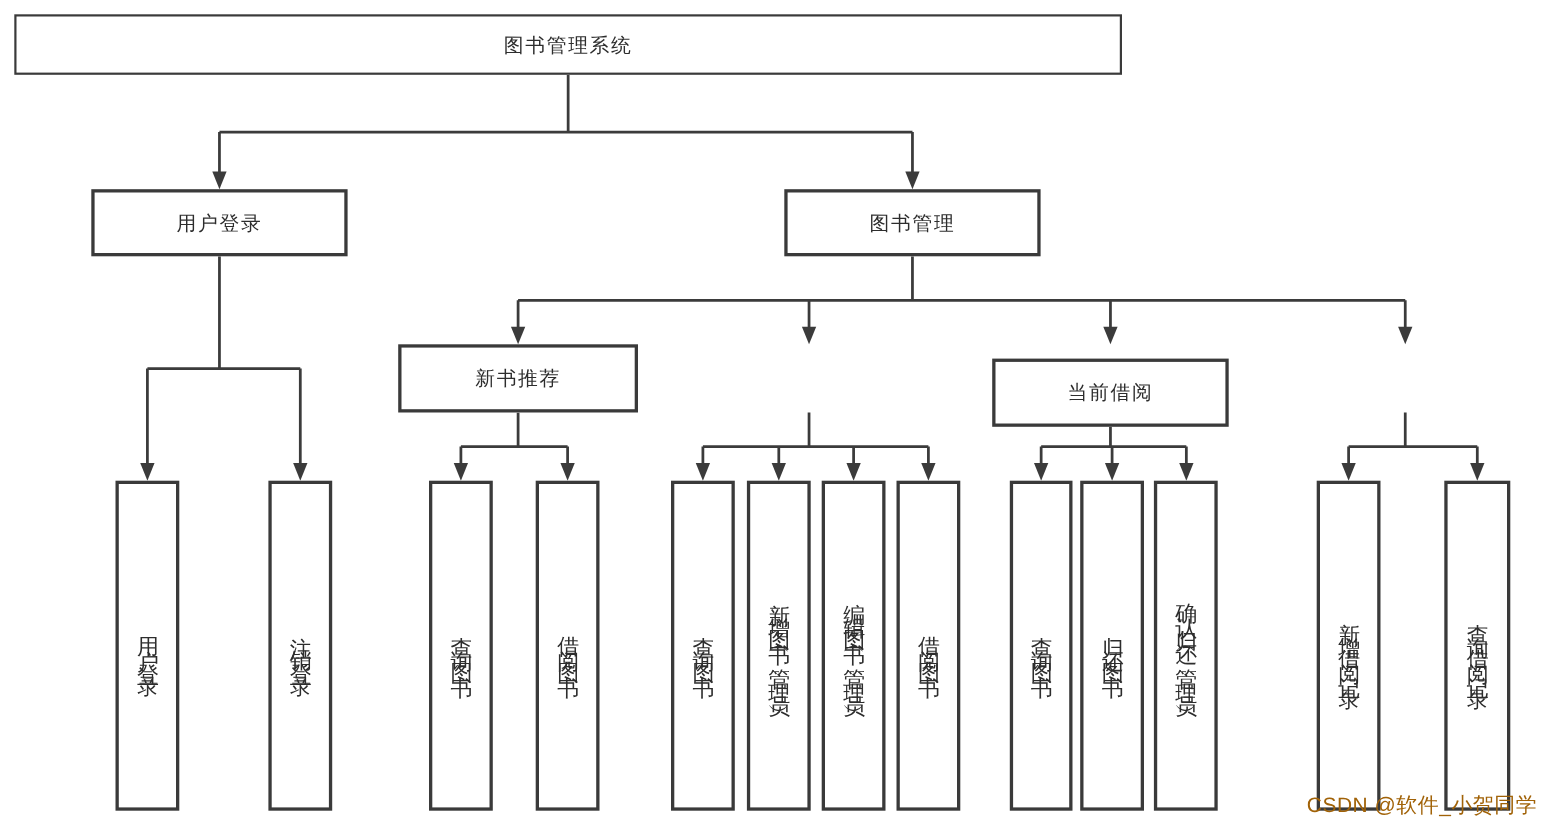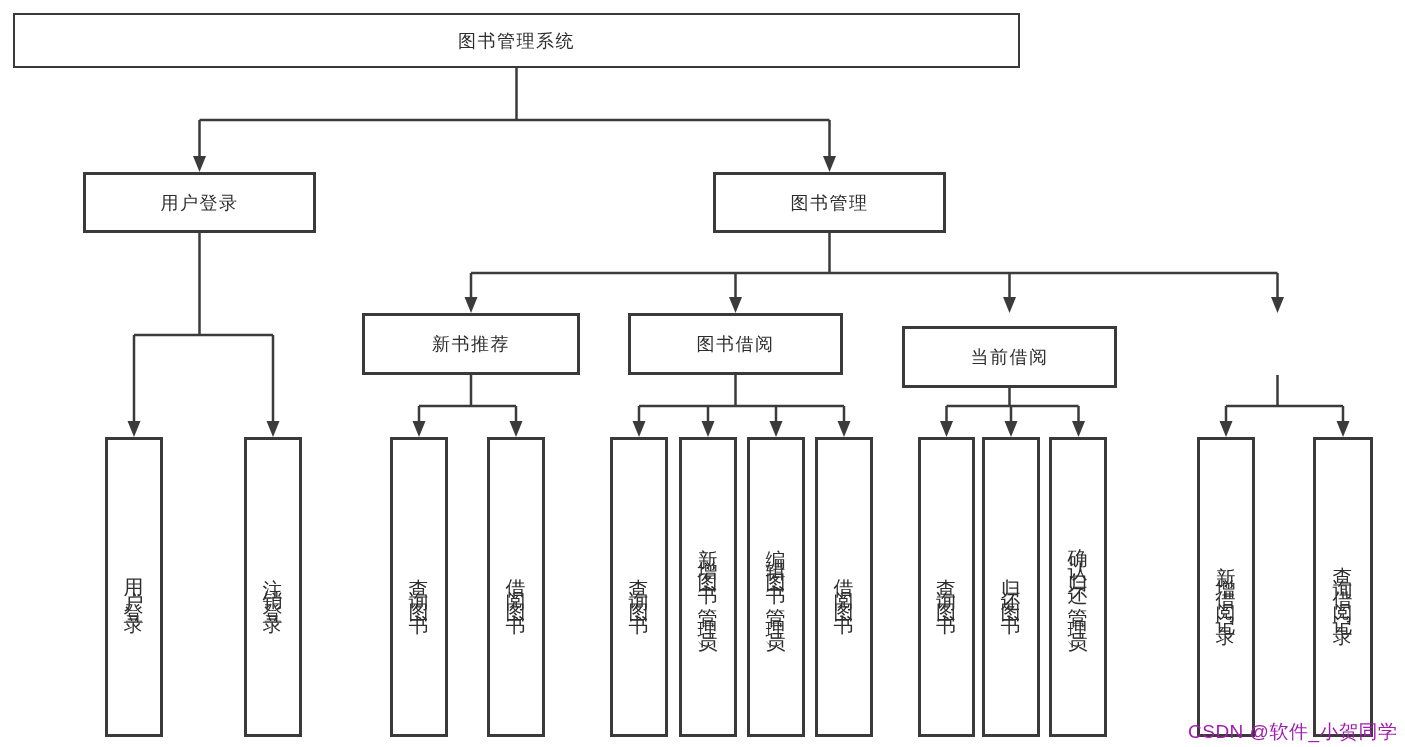--- a/index.html
+++ b/index.html
@@ -41,21 +41,21 @@
     line-height: 1;
     letter-spacing: 12px;
     color: #2d2d2d;
     white-space: nowrap;
   }
   .watermark {
     position: absolute;
     left: 1188px;
     top: 719px;
     font-size: 19px;
-    color: #a21caf;
+    color: #a16207;
     letter-spacing: 0.5px;
     white-space: nowrap;
     z-index: 6;
   }
 </style>
 </head>
 <body>
 
 <div id="stage">
 
@@ -106,23 +106,20 @@
   <div class="box" style="left:83px; top:172px; width:233px; height:61px;">
     <span class="hlabel">用户登录</span>
   </div>
   <div class="box" style="left:713px; top:172px; width:233px; height:61px;">
     <span class="hlabel">图书管理</span>
   </div>
 
   <div class="box" style="left:362px; top:313px; width:218px; height:62px;align-items:center;">
     <span class="hlabel">新书推荐</span>
   </div>
-  <div class="box" style="left:628px; top:313px; width:215px; height:62px;">
-    <span class="hlabel">图书借阅</span>
-  </div>
   <div class="box" style="left:902px; top:326px; width:215px; height:62px;">
     <span class="hlabel">当前借阅</span>
   </div>
 
   <div class="box" style="left:105px; top:437px; width:58px; height:300px;">
     <span class="vlabel">用户登录</span>
   </div>
   <div class="box" style="left:244px; top:437px; width:58px; height:300px;">
     <span class="vlabel">注销登录</span>
   </div>

